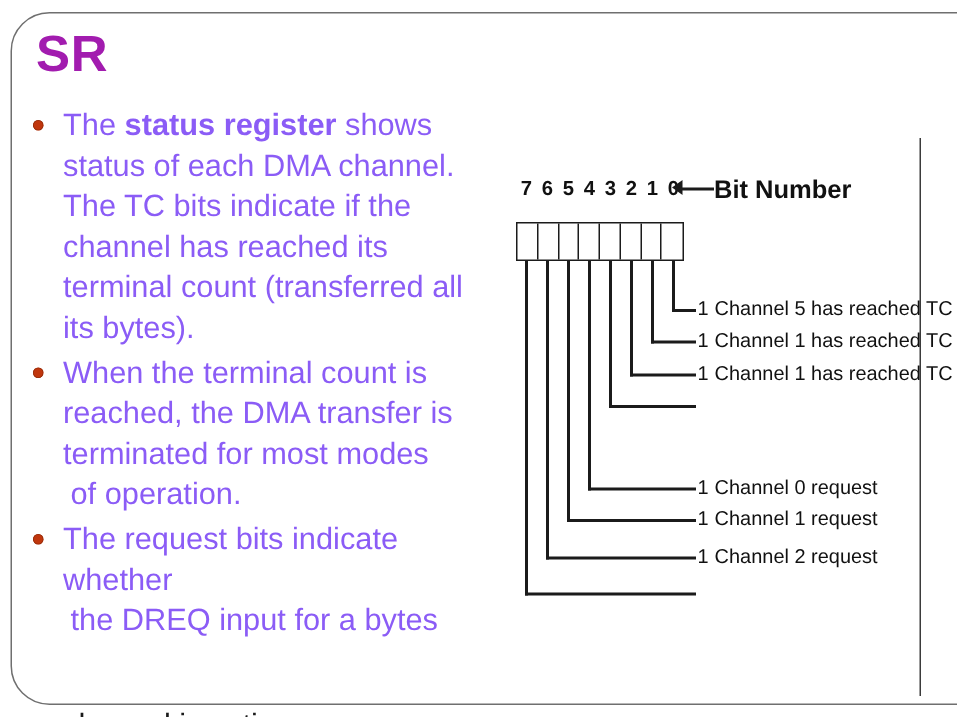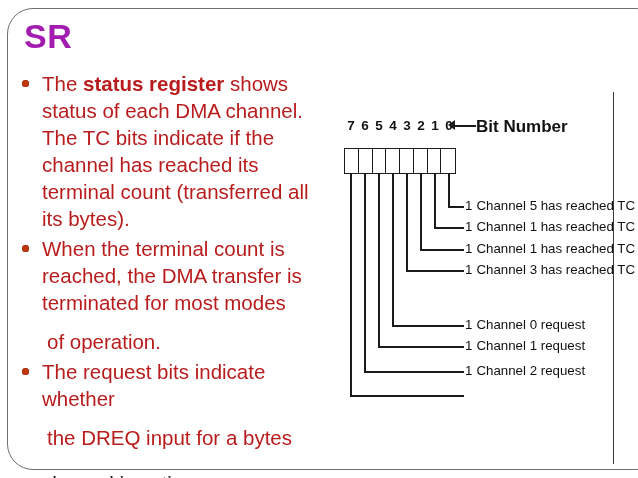--- a/index.html
+++ b/index.html
@@ -24,30 +24,30 @@
     letter-spacing:0.5px;line-height:1;
   }
 
   
   #bullets{
     position:absolute;left:12px;top:70px;width:320px;
     color:#111;
   }
   .bullet{
     position:relative;padding-left:30px;margin:0 0 3px 0;
-    font-size:20.5px;line-height:27px;color:#b91c1c;
+    font-size:20.5px;line-height:27px;color:#8b5cf6;
   }
   .dot{
     position:absolute;left:10px;top:10px;width:7px;height:7px;
     border-radius:50%;background:#c0360d;
     box-shadow:0 0 0 0.5px #8f2a09 inset;
   }
   .bullet b{font-weight:bold;}
   .sub{display:block;}
-  .indent{display:block;padding-left:5px;margin-top:12px;}
+  .indent{display:block;padding-left:5px;}
 
   
   #figure{
     position:absolute;left:320px;top:92px;width:294px;height:372px;
     border-right:1.6px solid #3b3b3b;
     box-sizing:border-box;
   }
   #figure-inner{position:absolute;inset:0;}
 
   
@@ -185,23 +185,20 @@
 
       <div class="leg" style="top:107px">
         <span class="one">1</span><span>Channel 5 has reached TC</span>
       </div>
       <div class="leg" style="top:128px">
         <span class="one">1</span><span>Channel 1 has reached TC</span>
       </div>
       <div class="leg" style="top:150px">
         <span class="one">1</span><span>Channel 1 has reached TC</span>
       </div>
-      <div class="leg" style="top:171px">
-        <span class="one">1</span><span>Channel 3 has reached TC</span>
-      </div>
       <div class="leg" style="top:226px">
         <span class="one">1</span><span>Channel 0 request</span>
       </div>
       <div class="leg" style="top:247px">
         <span class="one">1</span><span>Channel 1 request</span>
       </div>
       <div class="leg" style="top:272px">
         <span class="one">1</span><span>Channel 2 request</span>
       </div>
 

